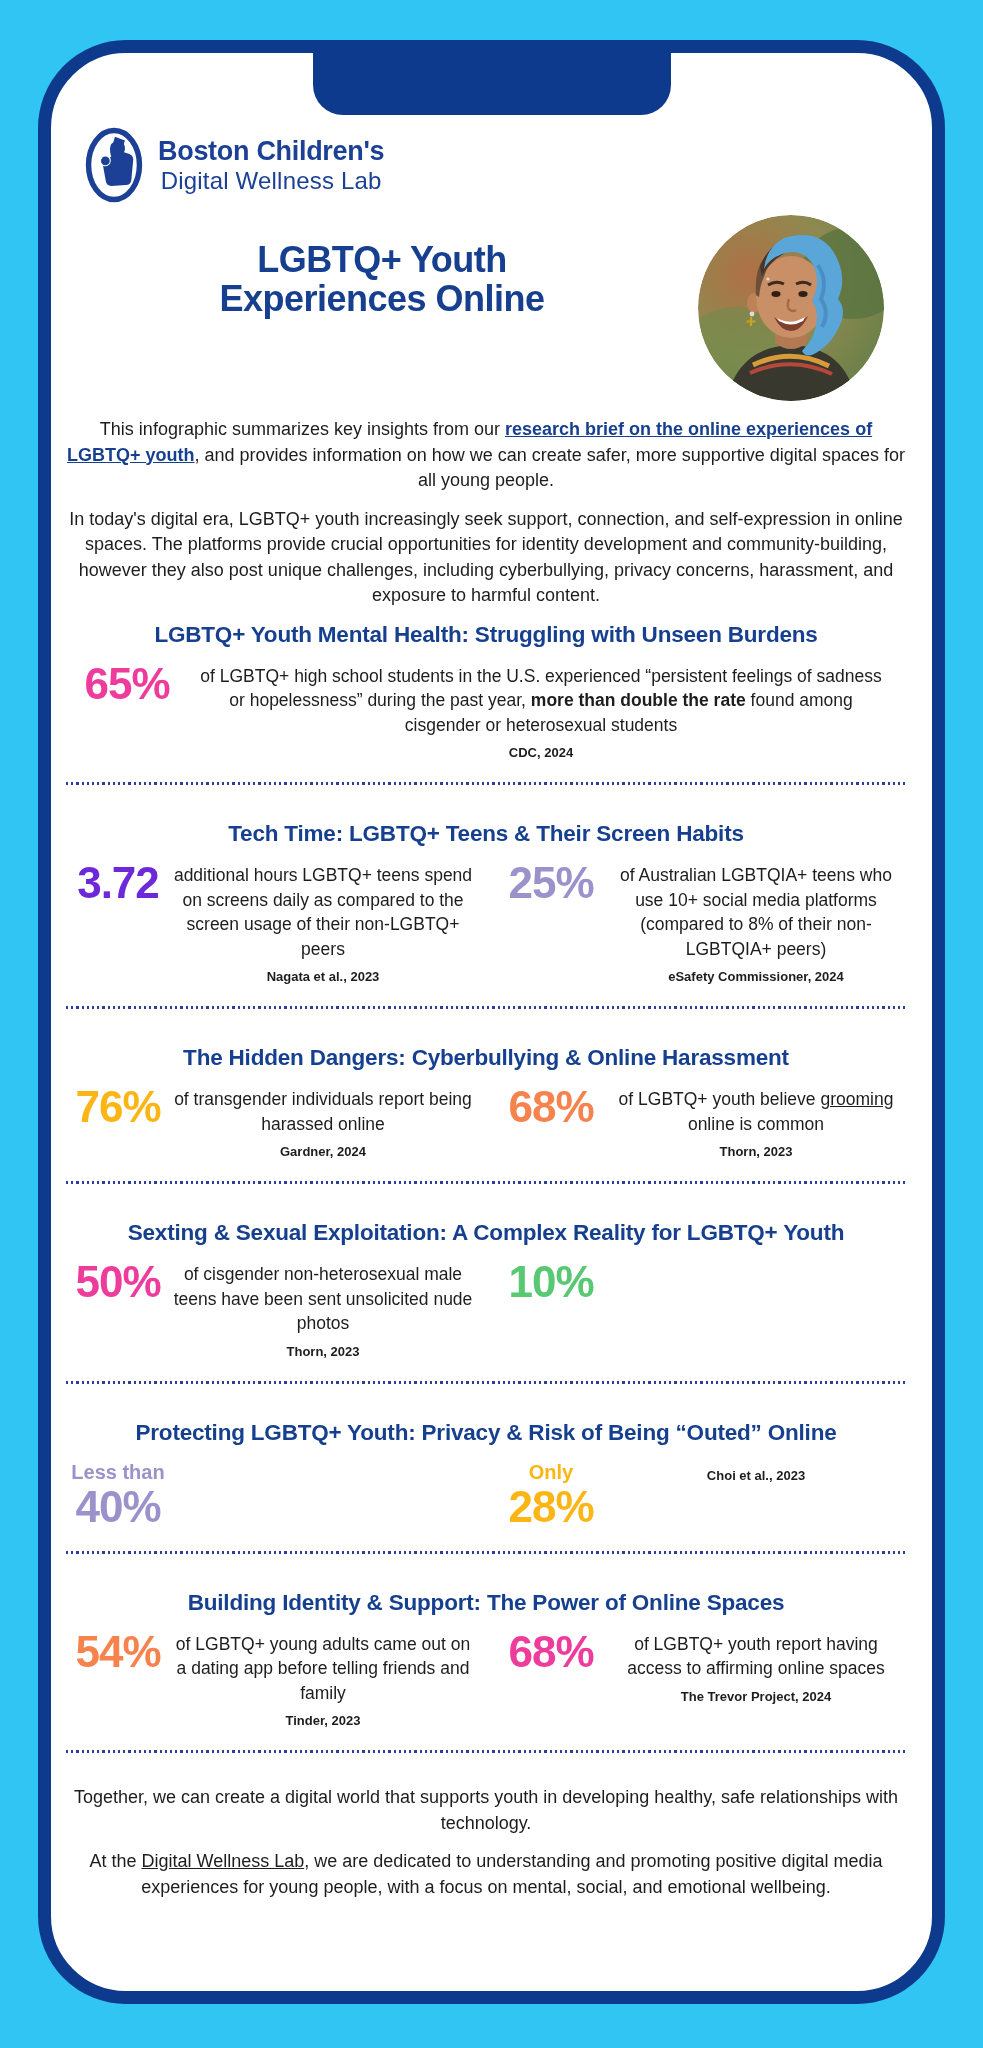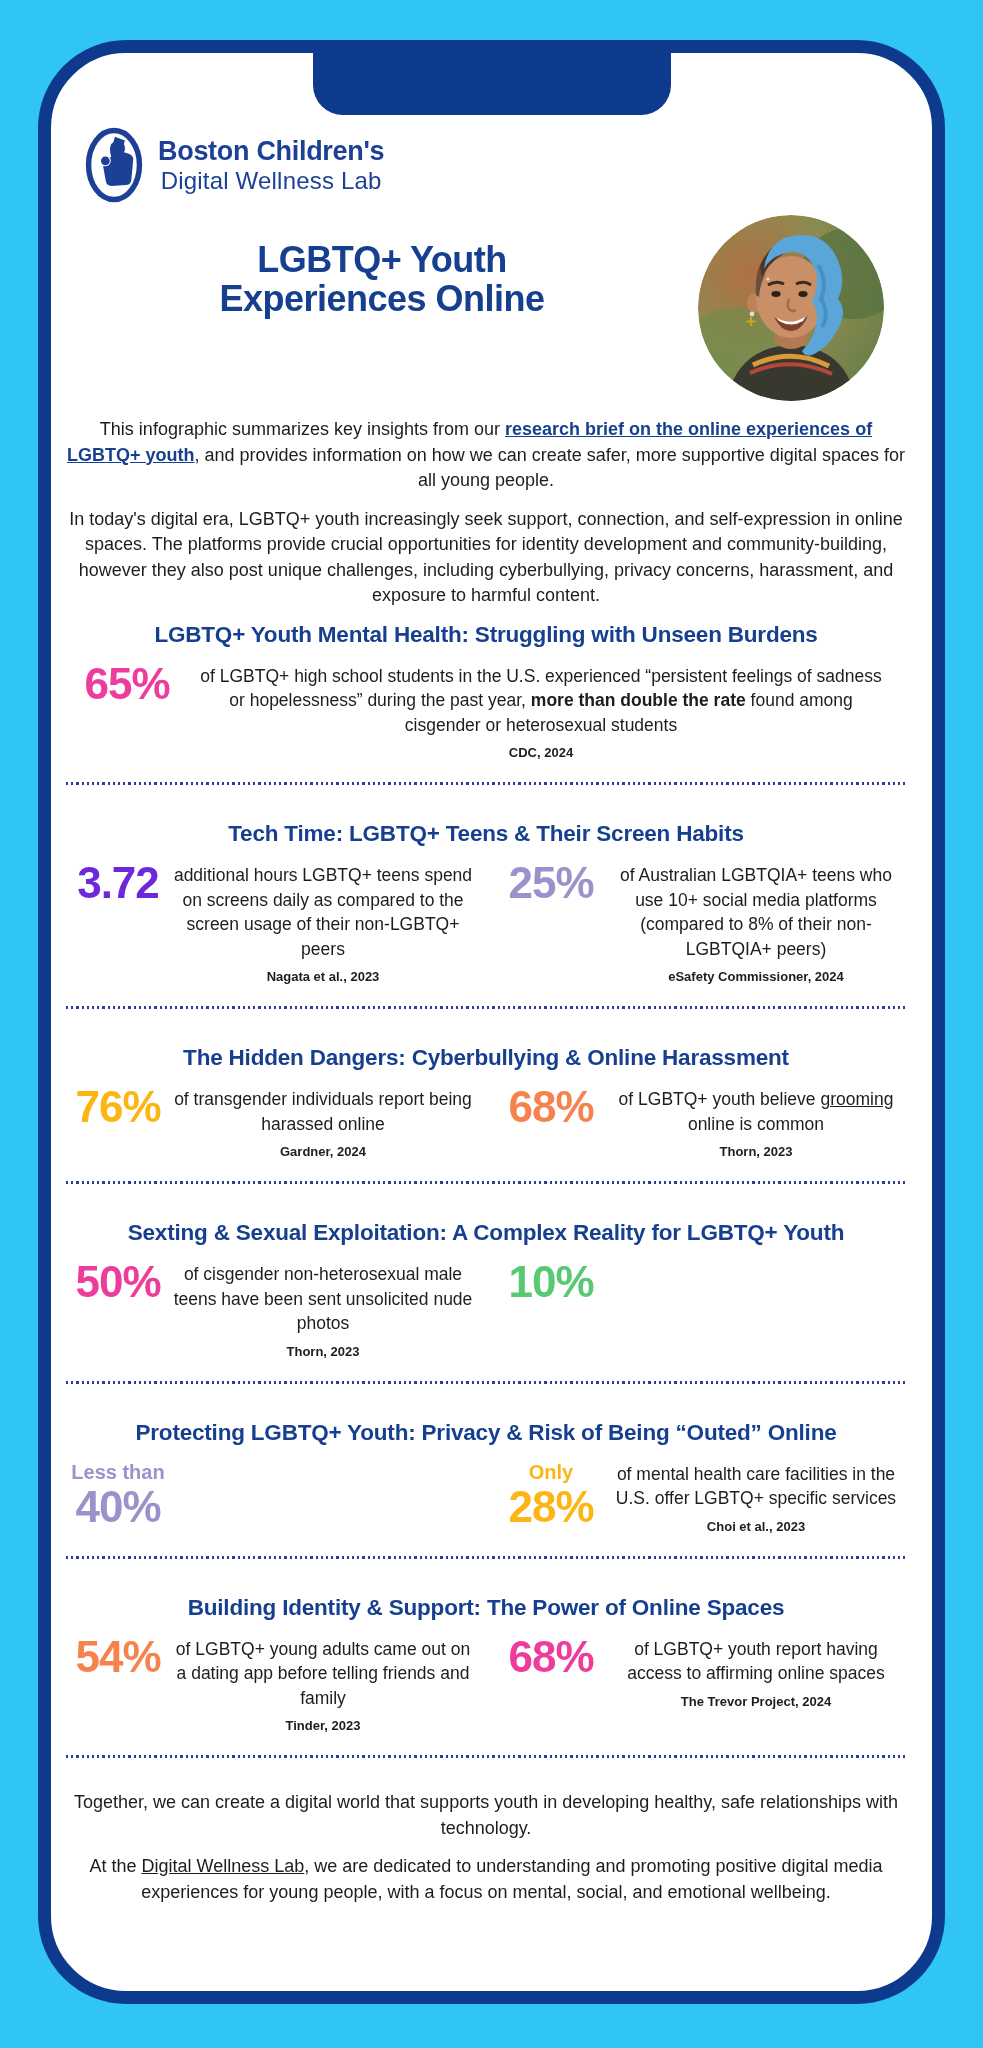--- a/index.html
+++ b/index.html
@@ -235,21 +235,20 @@
             <span class="stat-prefix" style="color: rgb(155, 146, 203);">Less than</span>
             <span class="stat-value" style="color: rgb(155, 146, 203);">40%</span>
           </div>
         </div>
         <div class="stat">
           <div class="stat-num">
             <span class="stat-prefix" style="color: rgb(251, 182, 21);">Only</span>
             <span class="stat-value" style="color: rgb(251, 182, 21);">28%</span>
           </div>
           <div class="stat-body">
-            <p class="stat-text"><span>of mental health care facilities in the U.S. offer LGBTQ+ specific services</span><span class="stat-emph" data-emph="none"></span><span></span></p>
             <p class="stat-source">Choi et al., 2023</p>
           </div>
         </div>
       </div>
       <div class="divider"></div>
     </section>
 
     <section>
       <h2 class="sec-head">Building Identity &amp; Support: The Power of Online Spaces</h2>
       <div class="stats-row">

